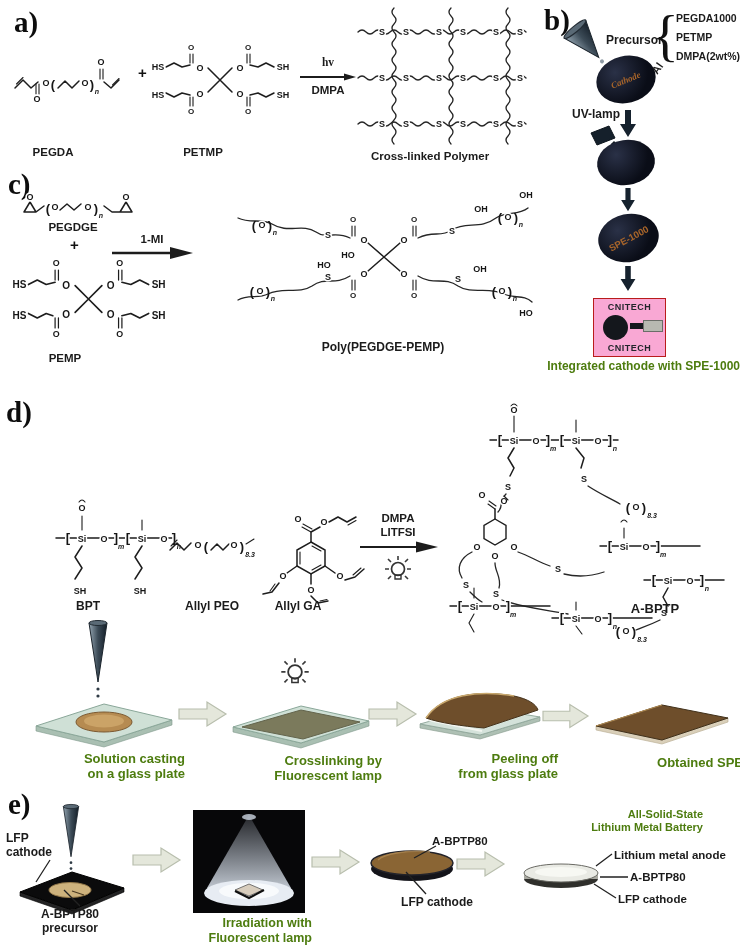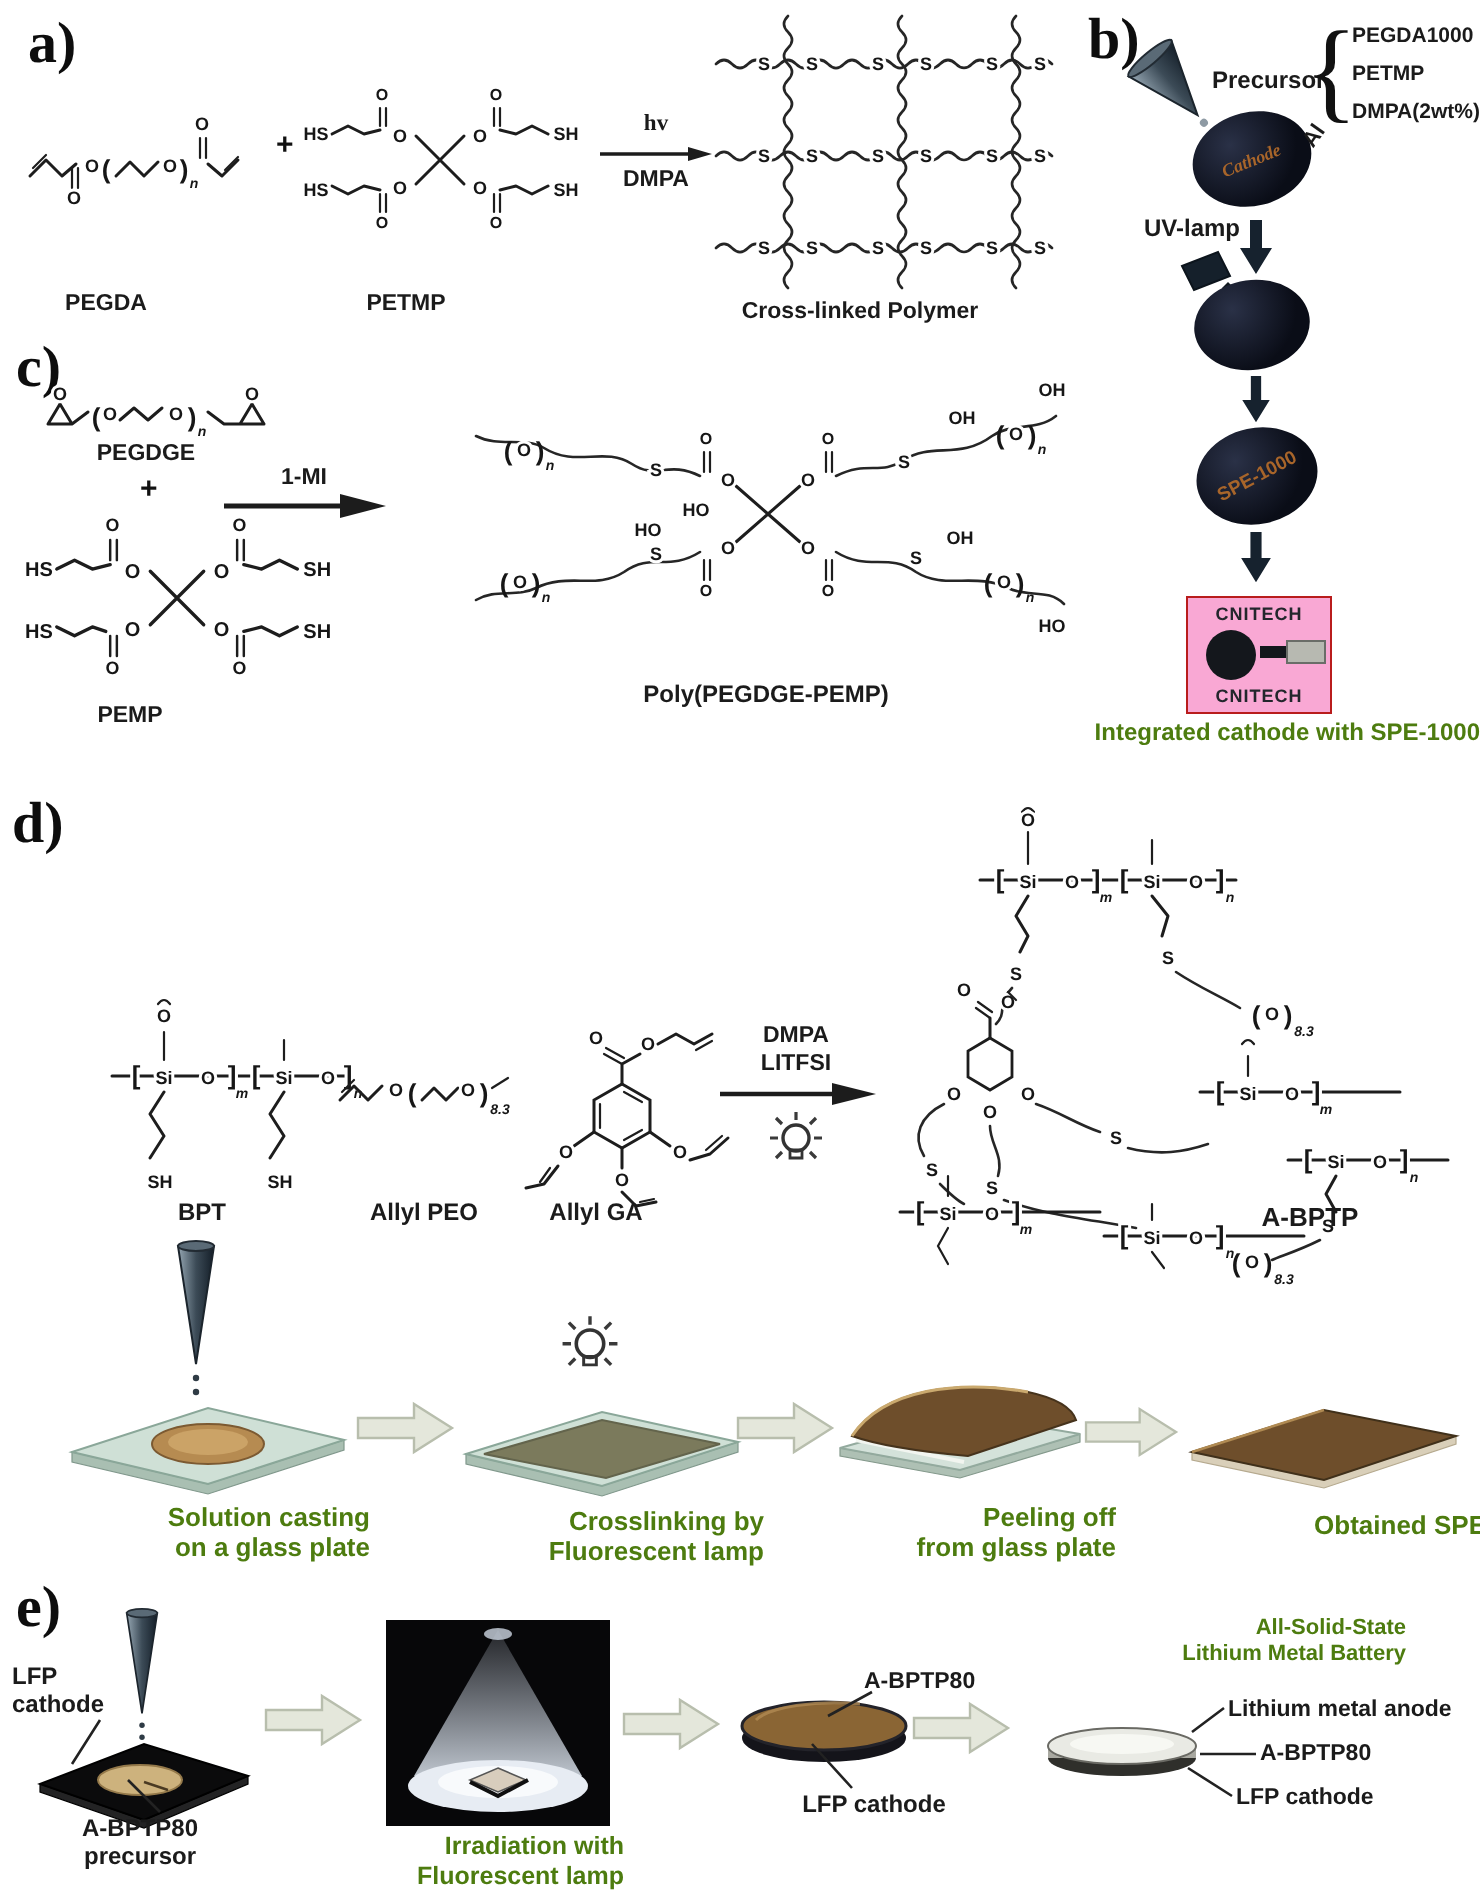--- a/index.html
+++ b/index.html
@@ -272,21 +272,21 @@
     <text class="at hal" x="114" y="50">O</text>
     <text class="br hal" x="124" y="50">]</text>
     <text class="sub" x="129" y="57">n</text>
     <path class="bd2" d="M32,38 V24 M92,38 V28"></path>
     <text class="at hal" x="32" y="19">O</text>
     <path class="bd2" d="M29,10 q3,-4 6,0"></path>
     <path class="bd" d="M32,54 l-7,11 l7,11 l-7,11 M92,54 l-7,11 l7,11 l-7,11"></path>
     <text class="at hal" x="30" y="102">SH</text>
     <text class="at hal" x="90" y="102">SH</text>
   </svg>
-  <div class="abs cmp" style="left:56px;top:600px;width:90px;font-size:12px">BPT</div>
+  <div class="abs cmp" style="left:43px;top:600px;width:90px;font-size:12px">BPT</div>
 
   <svg class="abs" style="left:166px;top:524px" width="102" height="42" viewBox="0 0 102 42">
     <path class="bd" d="M4,26 l7,-7 l7,7 l7,-7"></path>
       <path class="bd2" d="M5,22 l6,-6"></path>
     <text class="at hal" x="32" y="24">O</text>
     <text class="br" x="40" y="27">(</text>
     <path class="bd" d="M45,26 l6,-6 l6,6 l6,-6"></path>
     <text class="at hal" x="68" y="24">O</text>
     <text class="br" x="76" y="27">)</text>
     <text class="sub" x="84" y="33">8.3</text>

